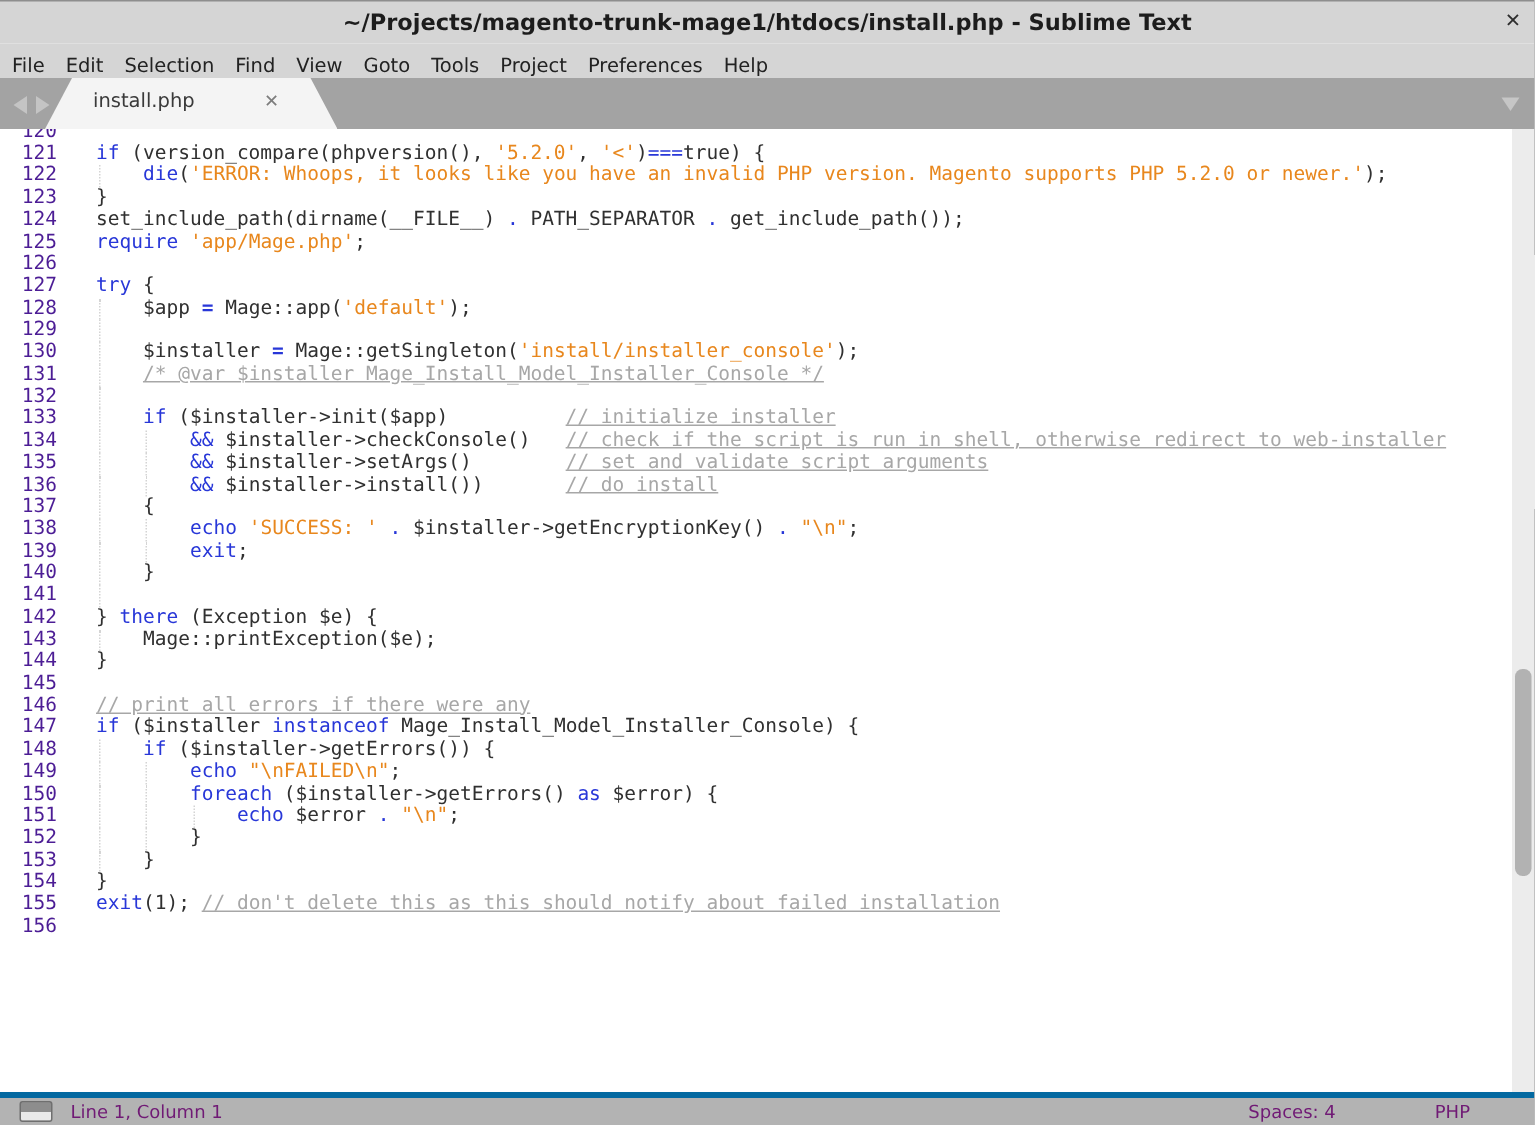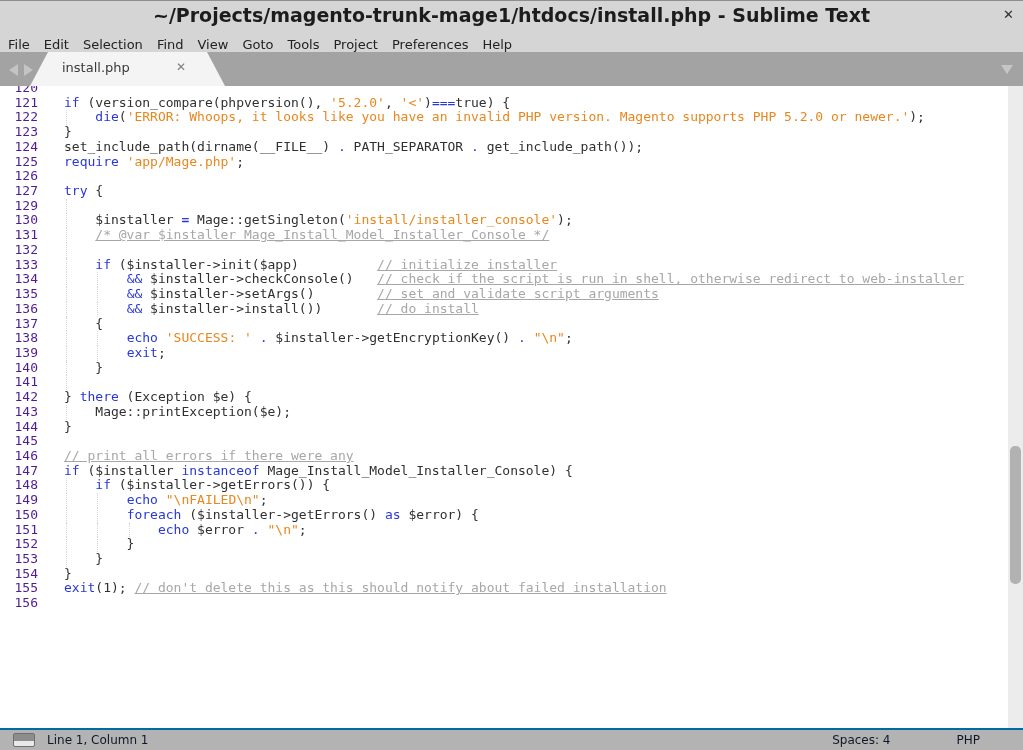--- a/index.html
+++ b/index.html
@@ -1,21 +1,21 @@
 <!DOCTYPE html>
 <html><head>
 <meta charset="utf-8">
 <style>
   html,body{margin:0;padding:0;background:#888;}
   .window{position:relative;width:1023px;height:750px;background:#fff;overflow:hidden;
     font-family:"DejaVu Sans","Liberation Sans",sans-serif;-webkit-font-smoothing:antialiased;}
   
   .titlebar{position:absolute;top:0;left:0;right:0;height:29px;background:#d5d5d5;
     border-top:1px solid #8e8e8e;box-sizing:border-box;display:flex;align-items:center;justify-content:center;}
-  .titlebar .title{font-size:19px;font-weight:bold;color:#1c1c1c;}
+  .titlebar .title{font-size:15px;font-weight:bold;color:#1c1c1c;}
   .titlebar .winclose{position:absolute;right:9px;top:6px;font-size:13px;font-weight:bold;color:#2e2e2e;
     cursor:default;line-height:16px;}
   
   .menubar{position:absolute;top:29px;left:0;right:0;height:23px;background:#d5d5d5;
     display:flex;align-items:flex-end;padding-left:1px;}
   .menu-item{font-size:13px;color:#222;padding:0 7px;cursor:default;}
   
   .tabbar{position:absolute;top:52px;left:0;right:0;height:34px;background:#a3a3a3;padding-left:17px;}
   .navarrow{position:absolute;top:12px;width:0;height:0;border-style:solid;}
   .navarrow.back{left:9px;border-width:6px 9px 6px 0;border-color:transparent #c4c4c4 transparent transparent;}
@@ -38,22 +38,22 @@
   .s{color:var(--str);}
   .c{color:var(--com);text-decoration:underline;}
   .o{color:var(--kw);}
   .b{color:var(--kw);font-weight:bold;}
   .p{color:#303030;}
   
   .scrolltrack{position:absolute;top:86px;right:0;width:15px;bottom:22px;background:#ececec;}
   .scrollthumb{position:absolute;left:2px;right:2px;top:360px;height:138px;background:#b2b2b2;border-radius:5px;}
   
   .statusbar{position:absolute;left:0;right:0;bottom:0;height:22px;background:#b3b3b3;
-    border-top:2px solid #0369a1;box-sizing:border-box;display:flex;align-items:center;
-    font-size:12px;color:#0f172a;}
+    border-top:4px solid #0369a1;box-sizing:border-box;display:flex;align-items:center;
+    font-size:12px;color:#701a75;}
   .status-icon{width:20px;height:12px;border:1px solid #6f6f6f;border-radius:2px;margin-left:13px;
     background:linear-gradient(to bottom,#8d8d8d 0 55%,#e9e9e9 55% 100%);}
   .status-pos{margin-left:12px;}
   .status-spaces{margin-left:auto;}
   .status-syntax{margin-left:66px;margin-right:43px;}
 </style>
 </head>
 <body>
 
 <div class="window" style="--kw: #2837d8; --str: #e8871d; --com: #a7a7a7;">
@@ -89,20 +89,21 @@
   <div class="codearea">
     <div class="lines">
         <div class="line"><span class="num">120</span><span class="content"></span></div>
         <div class="line"><span class="num">121</span><span class="content"><span class="k">if</span><span class="p"> (version_compare(phpversion(), </span><span class="s">'5.2.0'</span><span class="p">, </span><span class="s">'&lt;'</span><span class="p">)</span><span class="o">===</span><span class="p">true) {</span></span></div>
         <div class="line"><span class="guide" style="left: 66px;"></span><span class="num">122</span><span class="content"><span class="p">    </span><span class="k">die</span><span class="p">(</span><span class="s">'ERROR: Whoops, it looks like you have an invalid PHP version. Magento supports PHP 5.2.0 or newer.'</span><span class="p">);</span></span></div>
         <div class="line"><span class="num">123</span><span class="content"><span class="p">}</span></span></div>
         <div class="line"><span class="num">124</span><span class="content"><span class="p">set_include_path(dirname(__FILE__) </span><span class="o">.</span><span class="p"> PATH_SEPARATOR </span><span class="o">.</span><span class="p"> get_include_path());</span></span></div>
         <div class="line"><span class="num">125</span><span class="content"><span class="k">require</span><span class="p"> </span><span class="s">'app/Mage.php'</span><span class="p">;</span></span></div>
         <div class="line"><span class="num">126</span><span class="content"></span></div>
         <div class="line"><span class="num">127</span><span class="content"><span class="k">try</span><span class="p"> {</span></span></div>
+        <div class="line"><span class="guide" style="left: 66px;"></span><span class="num">128</span><span class="content"><span class="p">    $app </span><span class="b">=</span><span class="p"> Mage::app(</span><span class="s">'default'</span><span class="p">);</span></span></div>
         <div class="line"><span class="guide" style="left: 66px;"></span><span class="num">129</span><span class="content"></span></div>
         <div class="line"><span class="guide" style="left: 66px;"></span><span class="num">130</span><span class="content"><span class="p">    $installer </span><span class="b">=</span><span class="p"> Mage::getSingleton(</span><span class="s">'install/installer_console'</span><span class="p">);</span></span></div>
         <div class="line"><span class="guide" style="left: 66px;"></span><span class="num">131</span><span class="content"><span class="p">    </span><span class="c">/* @var $installer Mage_Install_Model_Installer_Console */</span></span></div>
         <div class="line"><span class="guide" style="left: 66px;"></span><span class="num">132</span><span class="content"></span></div>
         <div class="line"><span class="guide" style="left: 66px;"></span><span class="num">133</span><span class="content"><span class="p">    </span><span class="k">if</span><span class="p"> ($installer-&gt;init($app)          </span><span class="c">// initialize installer</span></span></div>
         <div class="line"><span class="guide" style="left: 66px;"></span><span class="guide" style="left: 97.304px;"></span><span class="num">134</span><span class="content"><span class="p">        </span><span class="o">&amp;&amp;</span><span class="p"> $installer-&gt;checkConsole()   </span><span class="c">// check if the script is run in shell, otherwise redirect to web-installer</span></span></div>
         <div class="line"><span class="guide" style="left: 66px;"></span><span class="guide" style="left: 97.304px;"></span><span class="num">135</span><span class="content"><span class="p">        </span><span class="o">&amp;&amp;</span><span class="p"> $installer-&gt;setArgs()        </span><span class="c">// set and validate script arguments</span></span></div>
         <div class="line"><span class="guide" style="left: 66px;"></span><span class="guide" style="left: 97.304px;"></span><span class="num">136</span><span class="content"><span class="p">        </span><span class="o">&amp;&amp;</span><span class="p"> $installer-&gt;install())       </span><span class="c">// do install</span></span></div>
         <div class="line"><span class="guide" style="left: 66px;"></span><span class="num">137</span><span class="content"><span class="p">    {</span></span></div>
         <div class="line"><span class="guide" style="left: 66px;"></span><span class="guide" style="left: 97.304px;"></span><span class="num">138</span><span class="content"><span class="p">        </span><span class="k">echo</span><span class="p"> </span><span class="s">'SUCCESS: '</span><span class="p"> </span><span class="o">.</span><span class="p"> $installer-&gt;getEncryptionKey() </span><span class="o">.</span><span class="p"> </span><span class="s">"\n"</span><span class="p">;</span></span></div>

